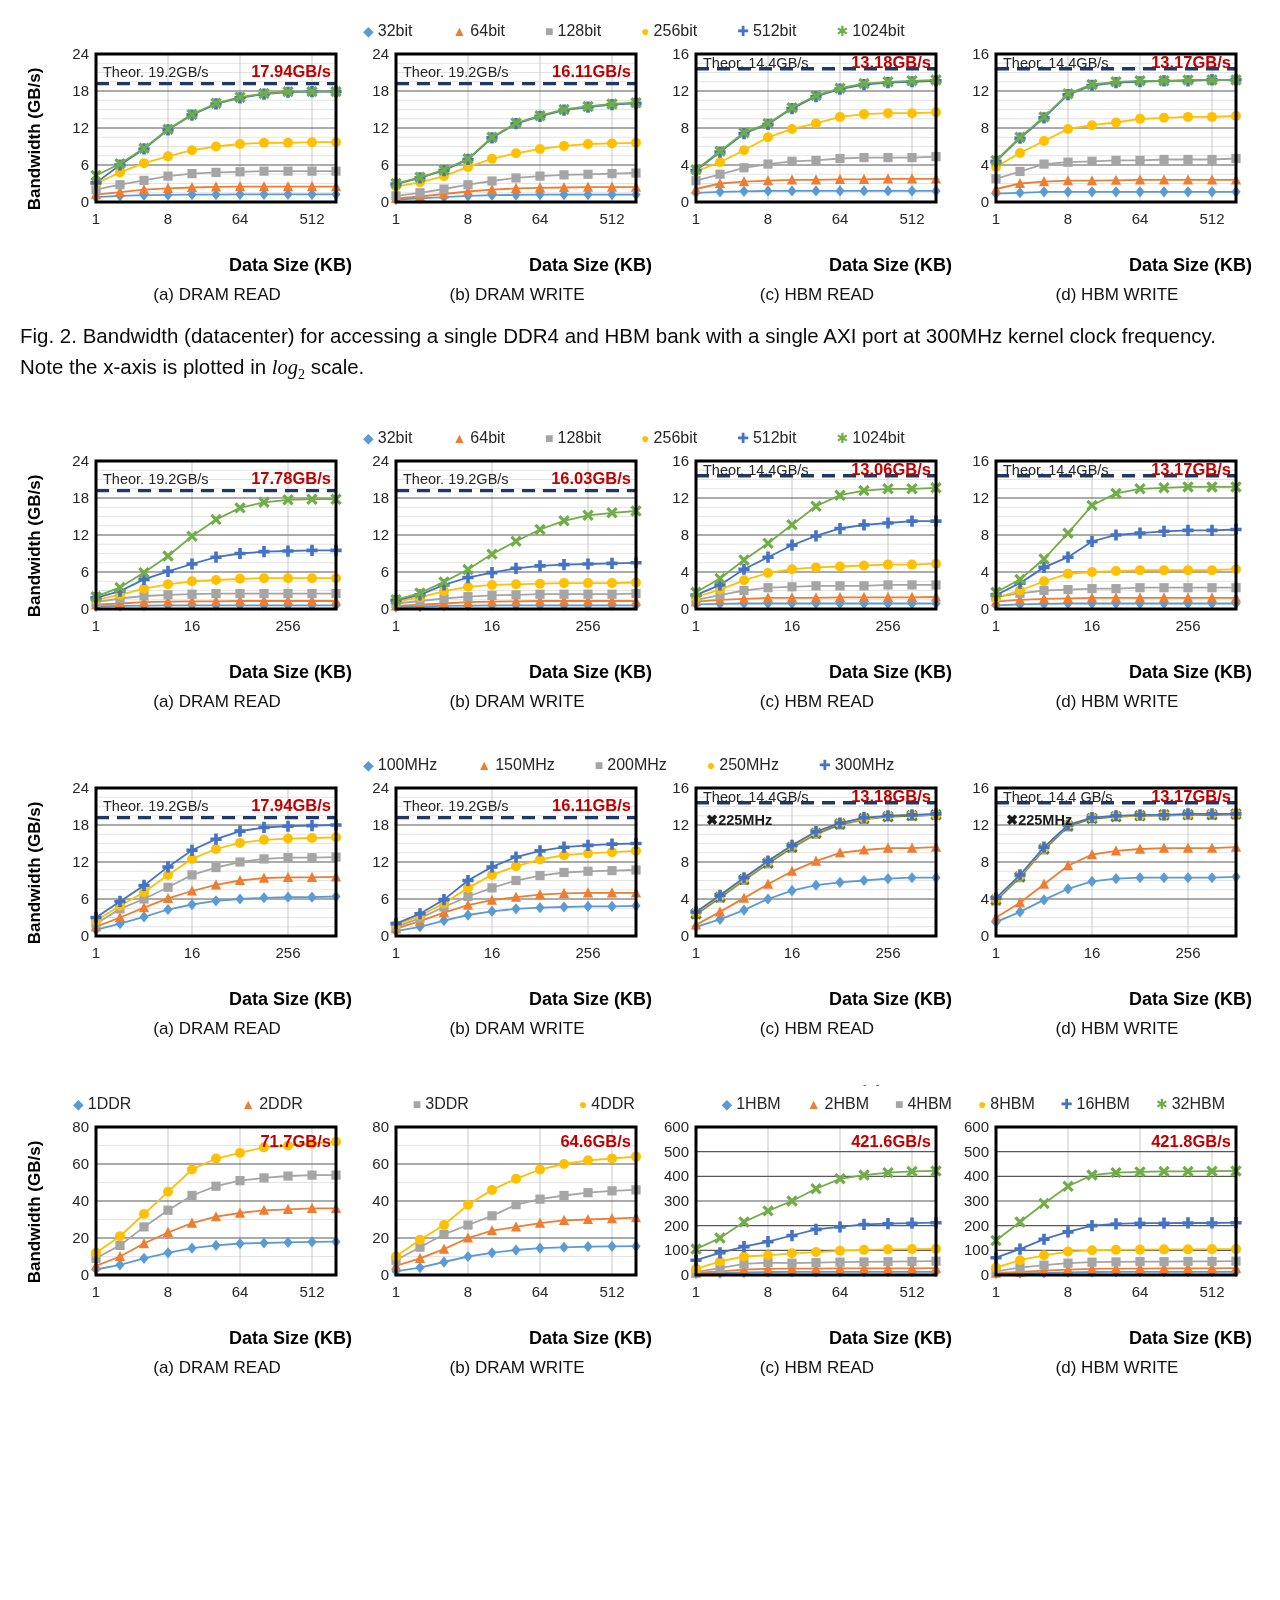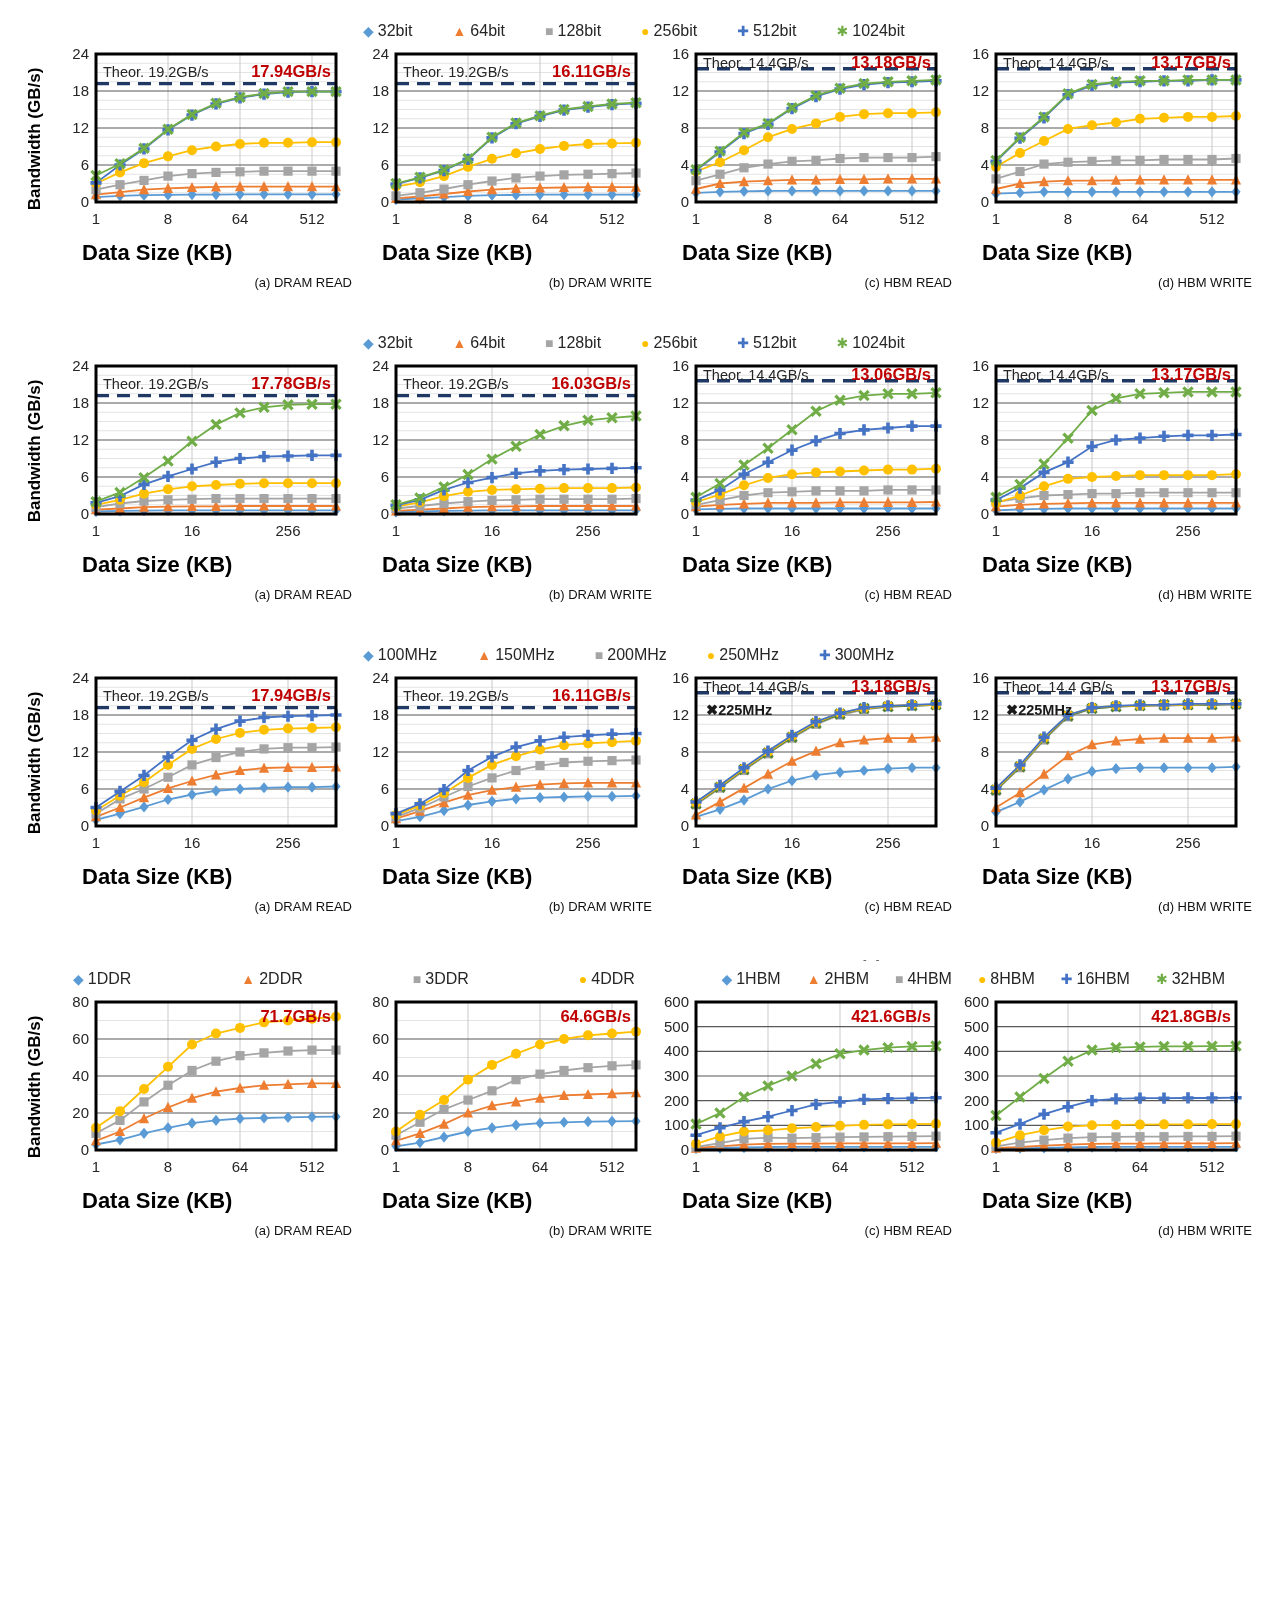--- a/index.html
+++ b/index.html
@@ -14,22 +14,22 @@
   .lg{font-size:14px;margin-right:4px;line-height:1;}
   .plots-row{display:flex;align-items:flex-start;}
   .ylabel-col{width:34px;height:186px;display:flex;align-items:center;justify-content:center;flex:none;}
   .ylabel-col span{transform:rotate(-90deg);white-space:nowrap;font-weight:bold;font-size:17px;color:#000;}
   .panel{width:300px;flex:none;}
   svg text{font-family:"Liberation Sans",sans-serif;}
   .tick{font-size:15px;fill:#262626;}
   .theor{font-size:14.5px;fill:#262626;}
   .peak{font-size:16.5px;font-weight:bold;fill:#C00000;}
   .annot{font-size:14.5px;fill:#1a1a1a;font-weight:bold;}
-  .xlabel{font-weight:bold;font-size:22px;text-align:left;padding-left:30px;color:#000;margin-top:2px;}
-  .subcap{font-size:13px;text-align:right;padding-left:30px;color:#111;margin-top:9px;}
+  .xlabel{font-weight:bold;font-size:18px;text-align:right;padding-left:30px;color:#000;margin-top:17px;}
+  .subcap{font-size:17px;text-align:center;padding-left:30px;color:#111;margin-top:9px;}
   .caption{margin:16px 2px 0 2px;max-width:1235px;font-size:20.5px;line-height:1.5;color:#0a0a0a;}
   .caption i{font-family:"Liberation Serif",serif;}
   .caption sub{font-family:"Liberation Serif",serif;font-size:14px;}
   .artifact{font-size:11px;color:#555;letter-spacing:3px;margin:0 0 2px 845px;line-height:10px;height:10px;}
 </style>
 </head>
 <body>
 
 <div class="figure-block">
   <div class="legend-row">
@@ -536,20 +536,21 @@
             <text x="37" y="13" text-anchor="end" class="tick">16</text>
             <text x="44" y="178" text-anchor="middle" class="tick">1</text>
             <text x="116" y="178" text-anchor="middle" class="tick">8</text>
             <text x="188" y="178" text-anchor="middle" class="tick">64</text>
             <text x="260" y="178" text-anchor="middle" class="tick">512</text>
           </svg>
       <div class="xlabel">Data Size (KB)</div>
       <div class="subcap">(d) HBM WRITE</div></div>
       </div>
   </div>
+  <p class="caption"><span>Fig. 2.  Bandwidth (datacenter) for accessing a single DDR4 and HBM bank with a single AXI port at 300MHz kernel clock frequency. Note the x-axis is plotted in </span><i>log</i><sub>2</sub><span> scale.</span></p>
 </div>
 
 <div class="figure-block">
   <div class="legend-row">
       <div class="legend-group">
         <span class="legend-item">
           <span class="lg" style="color:#5B9BD5">◆</span>
           <span>32bit</span>
         </span>
         <span class="legend-item">

